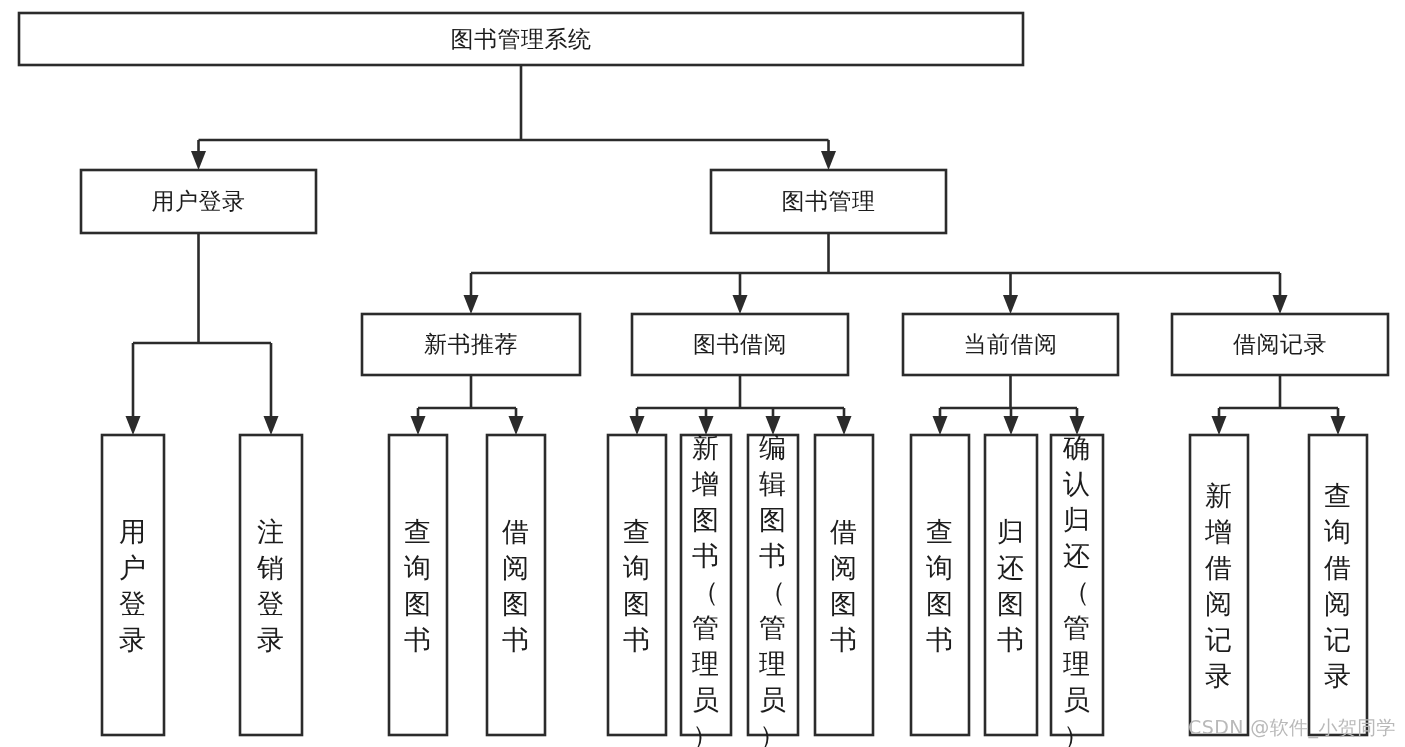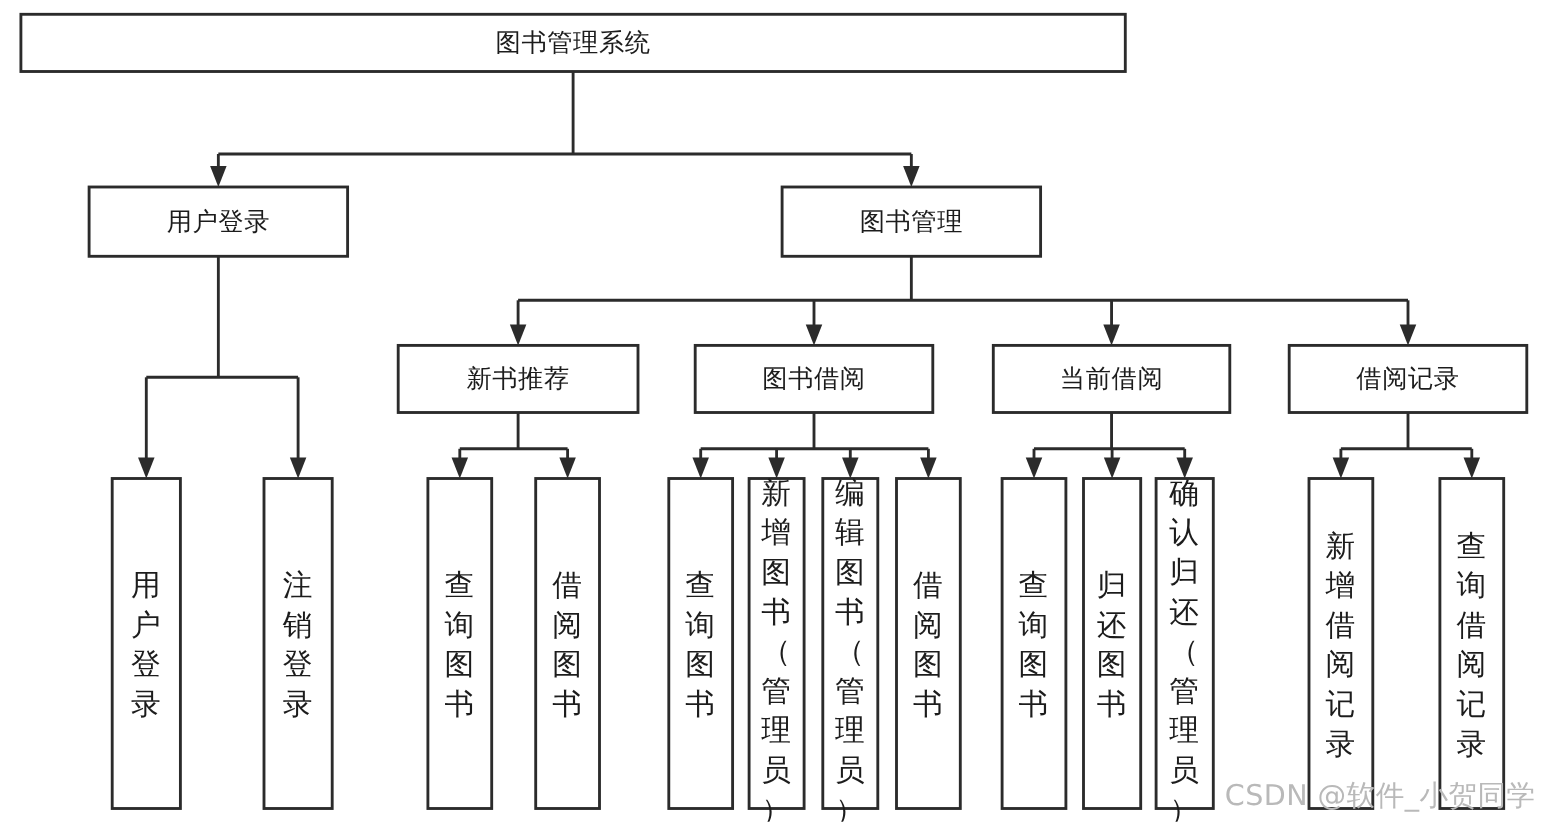--- a/index.html
+++ b/index.html
@@ -53,21 +53,21 @@
   }
   .arrow-head {
     fill: #2b2b2b;
     stroke: none;
   }
   .watermark {
     position: absolute;
     right: 9px;
     bottom: 6px;
     font-family: "DejaVu Sans", "Liberation Sans", sans-serif;
-    font-size: 26px;
+    font-size: 19px;
     color: #b9b9b9;
     white-space: nowrap;
     letter-spacing: 0.4px;
     pointer-events: none;
   }
 </style>
 </head>
 <body>
 
 <div id="diagram-root">

